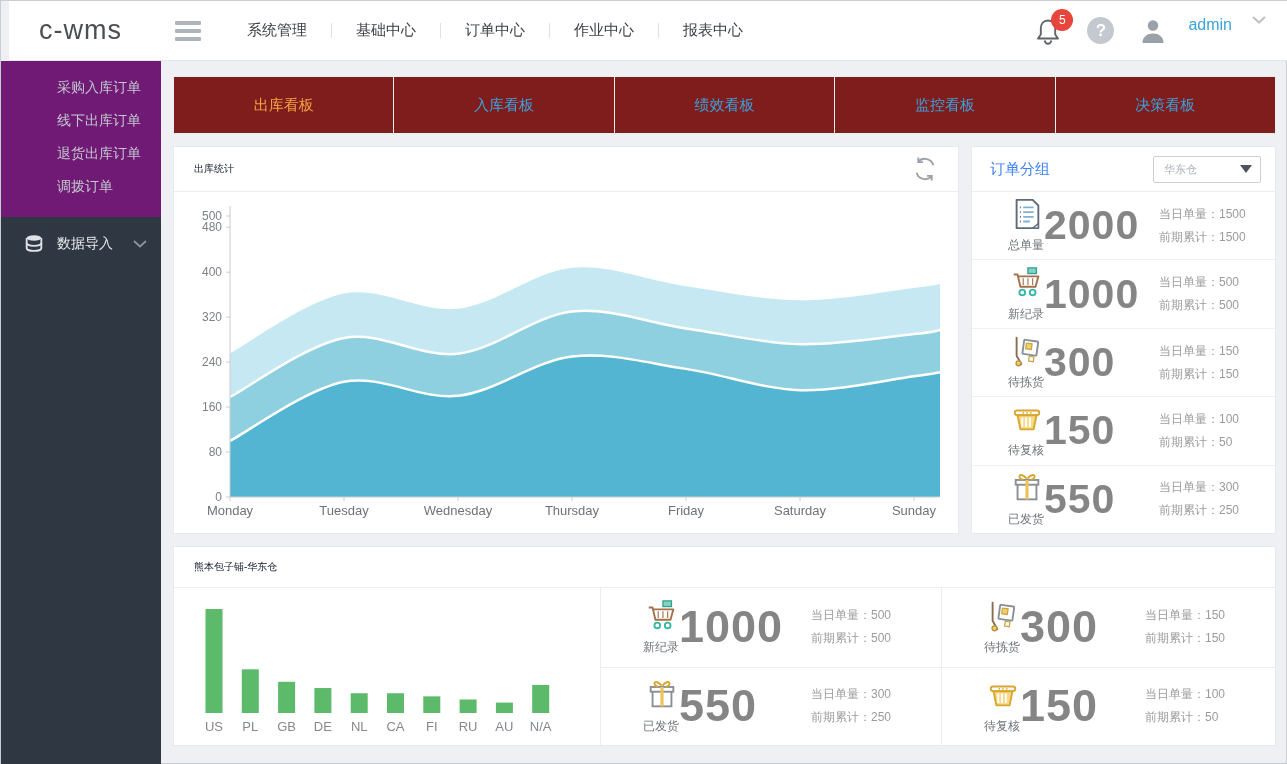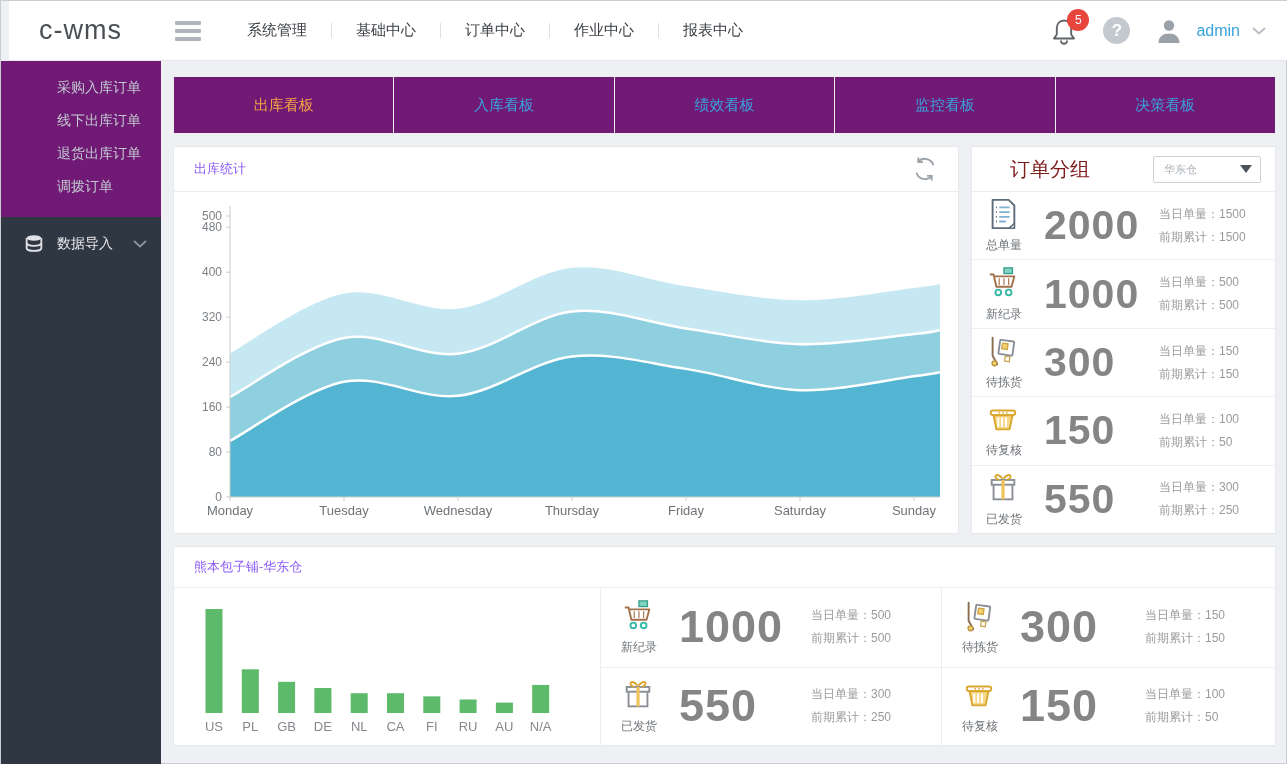--- a/index.html
+++ b/index.html
@@ -20,59 +20,59 @@
   .hamburger span { display:block; height:4px; background:#aeb4ba; border-radius:1px; }
   .topnav { display:flex; align-items:center; margin-left:22px; }
   .topnav .nav-item { font-size:15px; color:#3c4045; padding:0 24px; cursor:pointer; white-space:nowrap; }
   .topnav .nav-sep { width:1px; height:15px; background:#dde1e5; }
   .header-right { margin-left:auto; display:flex; align-items:center; padding-right:28px; gap:24px; }
   .bell-wrap { position:relative; width:30px; height:30px; cursor:pointer; }
   .badge { position:absolute; top:-7px; right:-10px; min-width:22px; height:22px; border-radius:11px;
            background:#e8453c; color:#fff; font-size:12px; line-height:22px; text-align:center; }
   .help-circle { width:27px; height:27px; border-radius:50%; background:#c3c9cf; color:#fff;
                  font-size:17px; font-weight:bold; text-align:center; line-height:27px; cursor:pointer; }
-  .user-wrap { display:flex; align-items:center; gap:12px; cursor:pointer; }
+  .user-wrap { display:flex; gap:20px; cursor:pointer; }
   .user-name { color:#3aa2dc; font-size:16px; }
 
   
   .sidebar { position:absolute; top:60px; left:0; width:160px; height:704px; background:#2f3743; }
   .menu-group { position:relative; height:46px; display:flex; align-items:center; padding:0 14px 0 22px; cursor:pointer; }
   .menu-group .accent { position:absolute; left:0; top:0; width:4px; height:100%; background:#5bc0de; }
   .menu-group .g-label { color:#e8ebee; font-size:14px; margin-left:12px; flex:1; }
   .submenu { background:#701a75; padding:10px 0 14px 0; }
   .submenu .sub-item { height:33px; line-height:33px; padding-left:56px; color:#c3c9d1; font-size:14px; cursor:pointer; }
   .menu-group.second { margin-top:4px;justify-content:space-between; }
 
   
   .main { position:absolute; left:160px; top:60px; width:1127px; height:704px; padding:15px 12px 0 12px; }
 
   .tabs { display:flex; height:58px; }
-  .tab { flex:1; background:#701a75; border:1px solid #ebedef; margin-left:-1px; text-align:center;
+  .tab { flex:1; background:#7f1d1d; border:1px solid #ebedef; margin-left:-1px; text-align:center;
          line-height:56px; font-size:15px; color:#3aa2dc; cursor:pointer; }
   .tab:first-child { margin-left:0; }
   .tab.active { color:#f5a243; }
 
   .row2 { display:flex; gap:12px; margin-top:12px; height:388px; }
   .card { background:#fff; border:1px solid #e7eaed; }
   .chart-card { width:786px; }
   .card-head { height:45px; border-bottom:1px solid #ededed; display:flex; align-items:center; padding:0 20px; }
-  .card-title { color:#8b5cf6; font-size:13px; flex:1; }
+  .card-title { color:#0f172a; font-size:10px; flex:1; }
   .refresh-btn { width:26px; height:26px; cursor:pointer; }
 
   .group-card { width:305px; display:flex; flex-direction:column; }
   .group-head { height:45px; border-bottom:1px solid #ededed; display:flex; align-items:center; padding:0 14px 0 18px; }
-  .group-title { color:#7f1d1d; font-size:20px; flex:1;margin-left:20px; }
+  .group-title { color:#3b82f6; font-size:15px; flex:1; }
   .select-box { width:108px; height:27px; border:1px solid #ccd1d6; border-radius:2px; display:flex; align-items:center;
                 padding:0 8px 0 10px; cursor:pointer; background:#fff; }
   .select-value { flex:1; font-size:11px; color:#aab0b6; }
   .select-caret { width:0; height:0; border-left:6px solid transparent; border-right:6px solid transparent; border-top:8px solid #4d545b; }
   .g-rows { flex:1; display:flex; flex-direction:column; }
   .g-row { flex:1; display:flex; align-items:center; padding:0 12px 0 14px; border-bottom:1px solid #f0f0f0; }
   .g-row:last-child { border-bottom:none; }
-  .icon-col { width:58px; text-align:left; }
+  .icon-col { width:58px; text-align:right; }
   .icon-col .ic-label { font-size:12px; color:#6e7378; margin-top:2px; }
   .big-num { flex:1; font-size:41px; font-weight:bold; color:#858585; letter-spacing:1px; }
   .detail-col { width:104px; font-size:12px; color:#9b9b9b; line-height:23px; }
 
   .bottom-card { margin-top:12px; height:200px; display:flex; flex-direction:column; }
   .bottom-head { height:41px; border-bottom:1px solid #ededed; display:flex; align-items:center; padding:0 20px; }
   .bottom-body { flex:1; display:grid; grid-template-columns:427px 341px 1fr; grid-template-rows:1fr 1fr; }
   .barchart-cell { grid-row:1 / span 2; border-right:1px solid #ededed; display:flex; align-items:flex-end; padding:4px 0 2px 10px; }
   .stat-cell { display:flex; align-items:center; padding:0 14px 0 20px; }
   .stat-cell.br { border-right:1px solid #ededed; }

